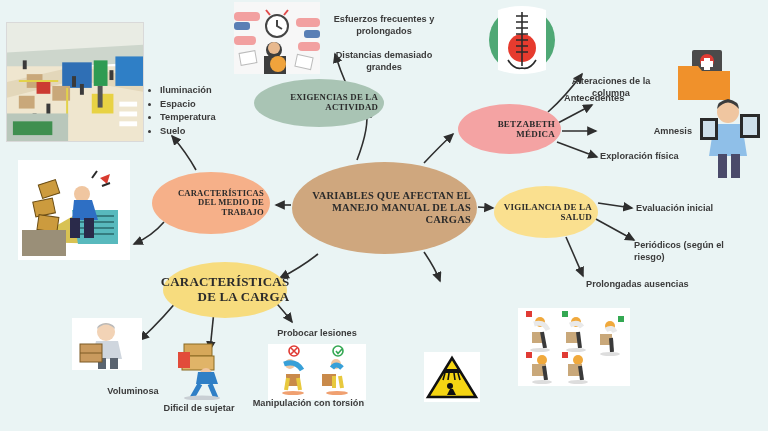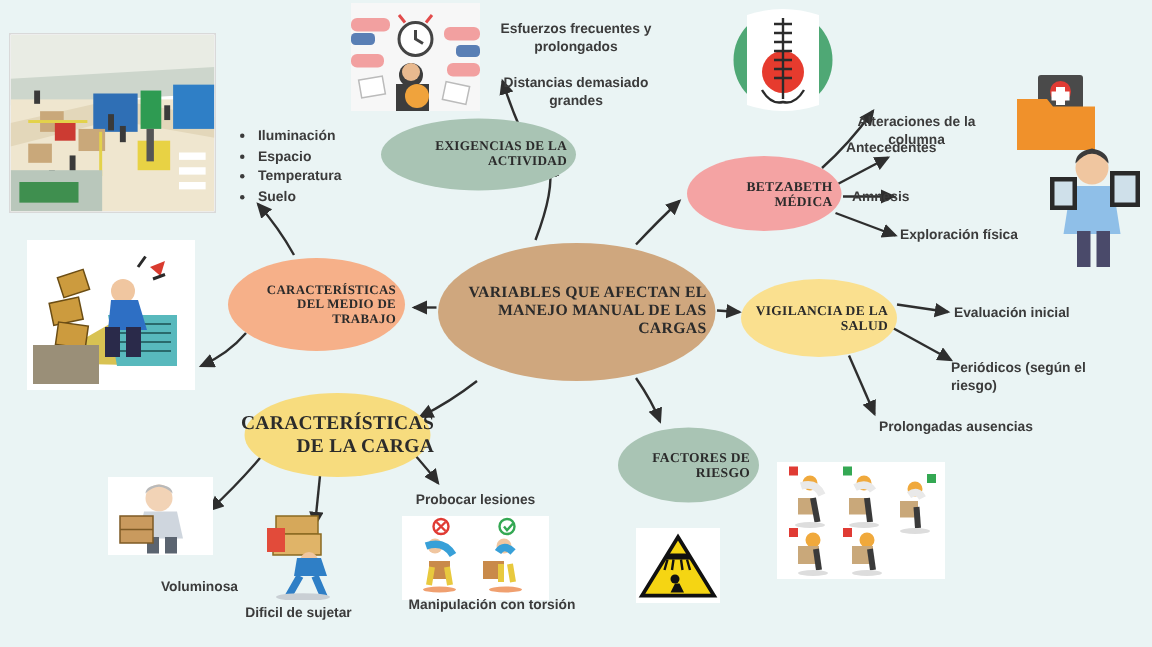--- a/index.html
+++ b/index.html
@@ -32,21 +32,21 @@
   .n-vsal   { background:#fae08f; width:104px; height:52px; left:494px; top:186px; font-size:9px; }
   .n-fact   { background:#a9c4b4; width:94px;  height:50px; left:412px; top:285px; font-size:9px; }
 
   .lbl {
     position: absolute; font-weight: bold; color:#3b3b3b;
     font-size: 9.2px; line-height: 1.25; text-align: center;
   }
   .lbl.left-al { text-align: left; }
 
   .bullets { position:absolute; left:150px; top:84px; font-size:9.3px; font-weight:bold; color:#3b3b3b; line-height:1.47; }
-  .bullets li { list-style: disc; margin-left: 22px; }
+  .bullets li { list-style: disc; margin-left: 10px; }
 
   .credit {
     position:absolute; left:492px; top:392px; width:272px;
     text-align:center; font-size:9.4px; font-weight:bold;
     color:#7b3fe4; line-height:1.35;
   }
 
   .pic { position:absolute; background:#fff; overflow:hidden; }
   .pic svg { display:block; width:100%; height:100%; }
 </style>
@@ -336,40 +336,39 @@
   <div class="node n-medio">CARACTERÍSTICAS DEL MEDIO DE TRABAJO</div>
 
   <div class="node n-carga">CARACTERÍSTICAS DE LA CARGA</div>
 
   <div class="node n-exig">EXIGENCIAS DE LA ACTIVIDAD</div>
 
   <div class="node n-vmed">BETZABETH MÉDICA</div>
 
   <div class="node n-vsal">VIGILANCIA DE LA SALUD</div>
 
-  <div class="node n-fact">FACTORES DE RIESGO</div>
 
   <ul class="bullets">
     <li>Iluminación</li>
     <li>Espacio</li>
     <li>Temperatura</li>
     <li>Suelo</li>
   </ul>
 
   <div class="lbl" style="left:325px; top:50px; width:118px;">Distancias demasiado grandes</div>
   <div class="lbl" style="left:325px; top:14px; width:118px;">Esfuerzos frecuentes y prolongados</div>
 
   <div class="lbl" style="left:556px; top:48px; width:110px;margin-top:28px;">Alteraciones de la columna</div>
   <div class="lbl left-al" style="left:564px; top:93px; width:110px;">Antecedentes</div>
-  <div class="lbl left-al" style="left:568px; top:126px; width:100px;">Amnesis</div>
+  <div class="lbl left-al" style="left:592px; top:126px; width:100px;text-align:right;">Amnesis</div>
   <div class="lbl left-al" style="left:600px; top:151px; width:130px;">Exploración física</div>
 
   <div class="lbl left-al" style="left:636px; top:203px; width:120px;">Evaluación inicial</div>
   <div class="lbl left-al" style="left:634px; top:240px; width:120px;">Periódicos (según el riesgo)</div>
   <div class="lbl left-al" style="left:586px; top:279px; width:110px;">Prolongadas ausencias</div>
 
   <div class="lbl" style="left:74px; top:386px; width:118px;">Voluminosa</div>
   <div class="lbl" style="left:140px; top:403px; width:118px;">Dificil de sujetar</div>
-  <div class="lbl" style="left:264px; top:398px; width:128px;">Manipulación con torsión</div>
+  <div class="lbl" style="left:236px; top:398px; width:128px;text-align:right;">Manipulación con torsión</div>
   <div class="lbl" style="left:258px; top:328px; width:118px;">Probocar lesiones</div>
 
 
 </div>
 
 </body></html>

